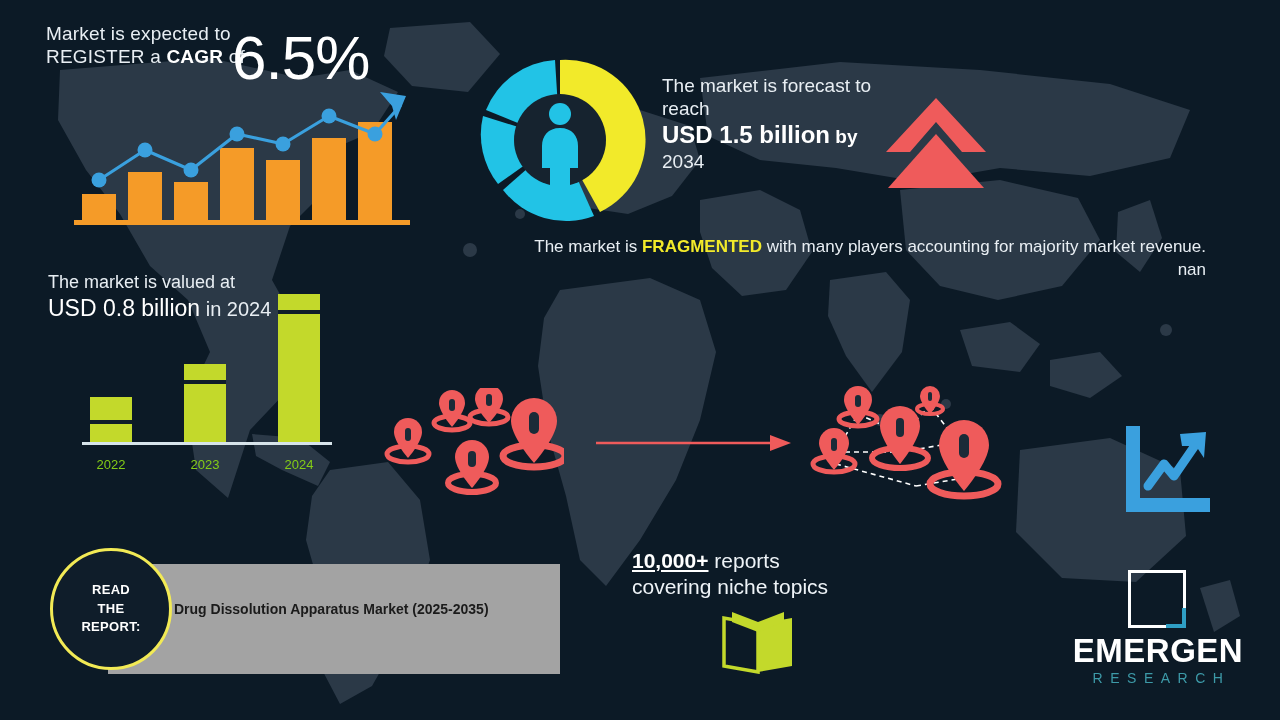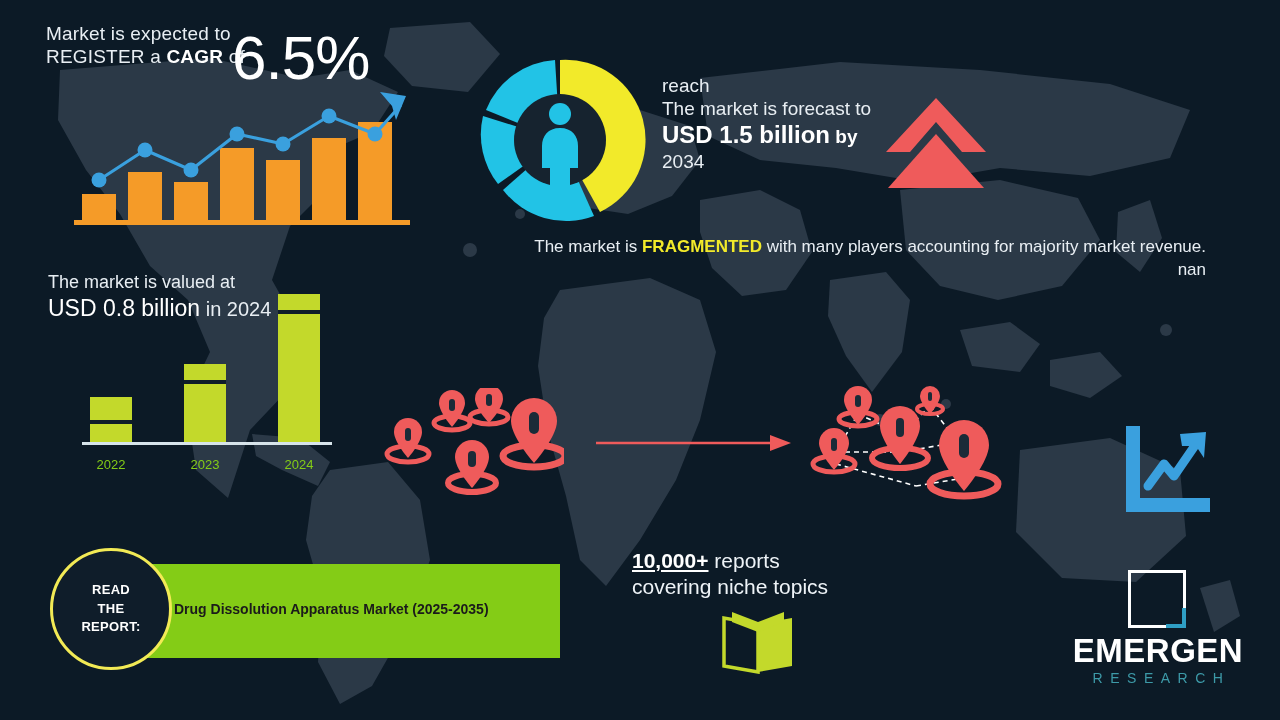--- a/index.html
+++ b/index.html
@@ -83,21 +83,21 @@
 
   
   #chart-icon { position: absolute; left: 1120px; top: 424px; width: 92px; height: 90px; z-index: 4; }
 
   
   #book-icon { position: absolute; left: 718px; top: 610px; width: 80px; height: 64px; z-index: 4; }
 
   
   #cta-banner {
     position: absolute; left: 108px; top: 564px;
-    width: 452px; height: 94px; background: #84cc16; z-index: 4;
+    width: 452px; height: 110px; background: #a3a3a3; z-index: 4;
   }
   #cta-title {
     position: absolute; left: 66px; top: 37px;
     font-size: 14px; font-weight: 700; color: #1b1b1b; white-space: nowrap;
   }
   #cta-circle {
     position: absolute; left: 50px; top: 548px;
     width: 116px; height: 116px; border-radius: 50%;
     background: #0f1d2a; border: 3px solid #f2ea55;
     z-index: 6; display: flex; align-items: center; justify-content: center;
@@ -228,22 +228,22 @@
 
       <g fill="#22c3e6">
         <circle cx="88" cy="62" r="11"></circle>
         <path d="M88 76 c-12 0 -18 8 -18 18 l0 22 l8 0 l0 22 l20 0 l0 -22 l8 0 l0 -22
                  c0 -10 -6 -18 -18 -18 Z"></path>
       </g>
     </svg>
   </div>
 
   <div class="txt light" id="forecast-block">
+    <div>The market is forecast to</div>
     <div>reach</div>
-    <div>The market is forecast to</div>
     <div><span id="forecast-amount">USD 1.5 billion</span><span id="forecast-by"> by</span></div>
     <div id="forecast-year">2034</div>
   </div>
 
   <div id="chevrons">
     <svg viewBox="0 0 104 94" aria-hidden="true">
       <path d="M52 2 L102 56 L78 56 L52 26 L26 56 L2 56 Z" fill="#ef5b5b"></path>
       <path d="M52 38 L100 92 L4 92 Z" fill="#ef5b5b"></path>
     </svg>
   </div>

